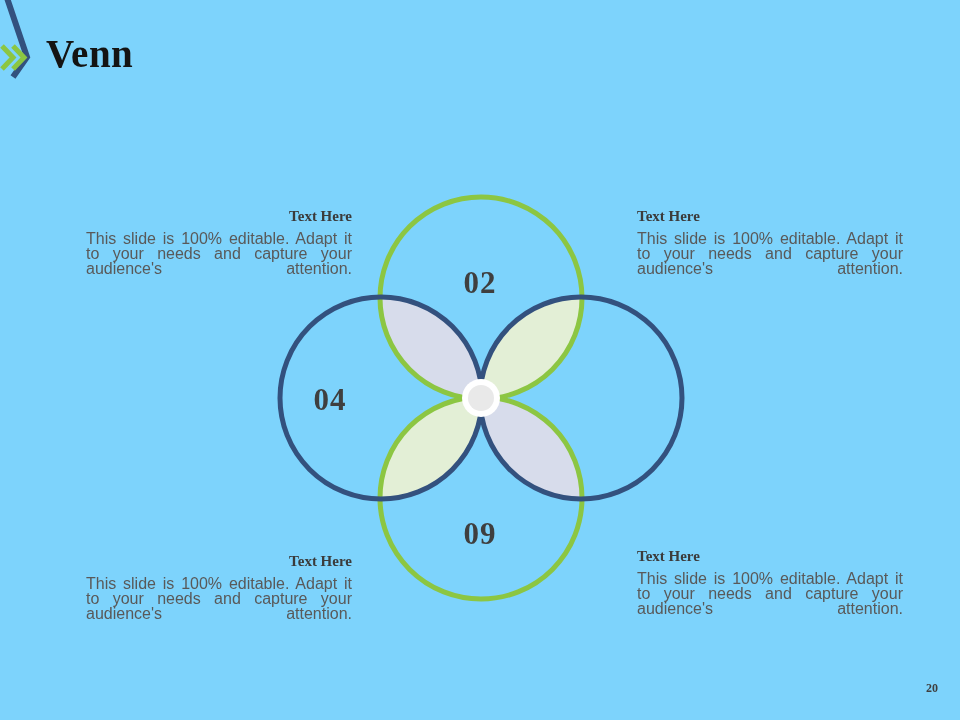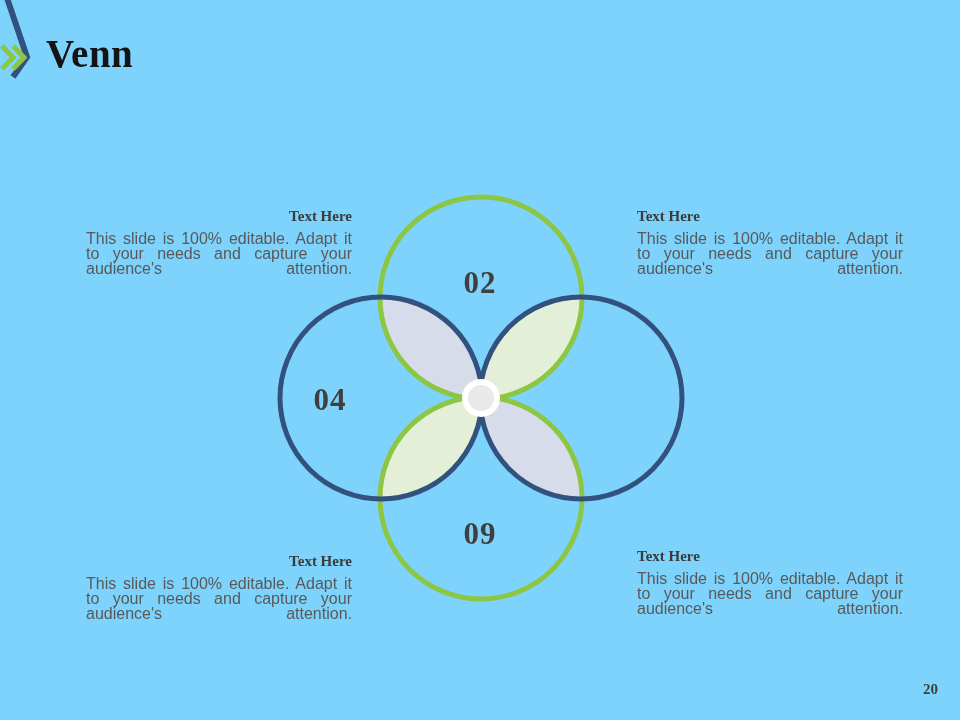--- a/index.html
+++ b/index.html
@@ -33,21 +33,21 @@
     text-align:justify; text-align-last:justify;
   }
   .tb.align-right .tb-heading { text-align:right; }
   .tb-top-left     { left:86px;  top:204px; }
   .tb-top-right    { left:637px; top:204px; }
   .tb-bottom-left  { left:86px;  top:549px; }
   .tb-bottom-right { left:637px; top:544px; }
   .page-number {
     position:absolute; right:22px; top:681px;
     font-family:"Liberation Serif", serif; font-weight:bold;
-    font-size:15px; color:#3F3F3F;
+    font-size:12px; color:#3F3F3F;
   }
 </style>
 </head>
 <body>
 
 <div class="slide">
 
   <svg class="corner-icon" width="95" height="95" viewBox="0 0 95 95">
     <path d="M 5 -8 L 27 57 L 13 77" fill="none" stroke-width="6" stroke="#33517E"></path>
     <path d="M 2 46 L 13 57.5 L 2 69" fill="none" stroke-width="5" stroke="#8CC642"></path>

